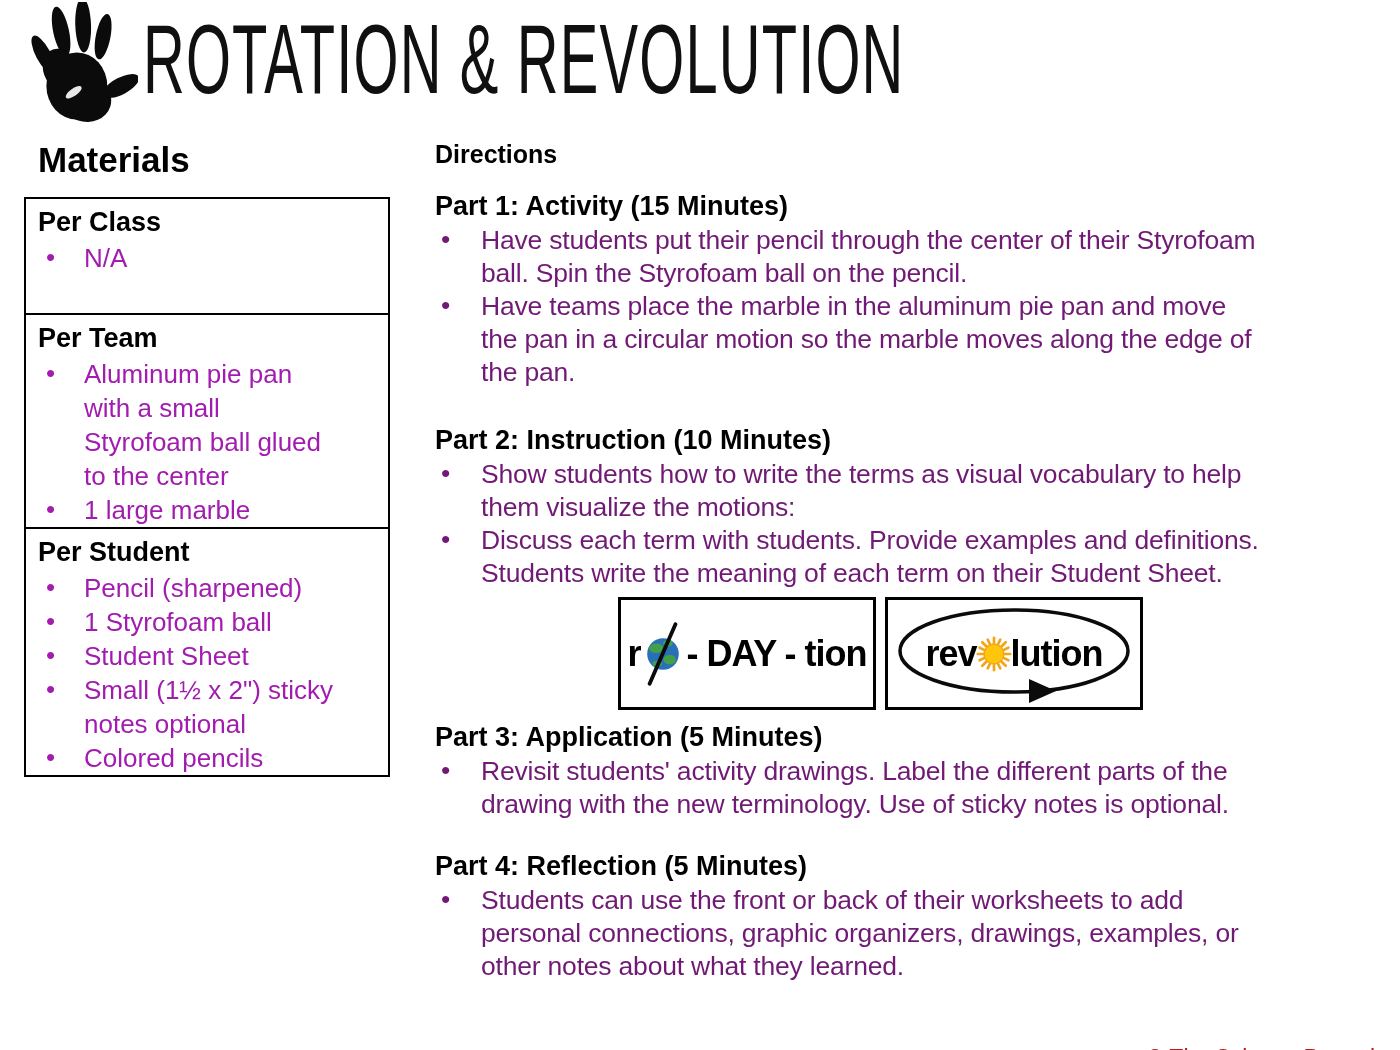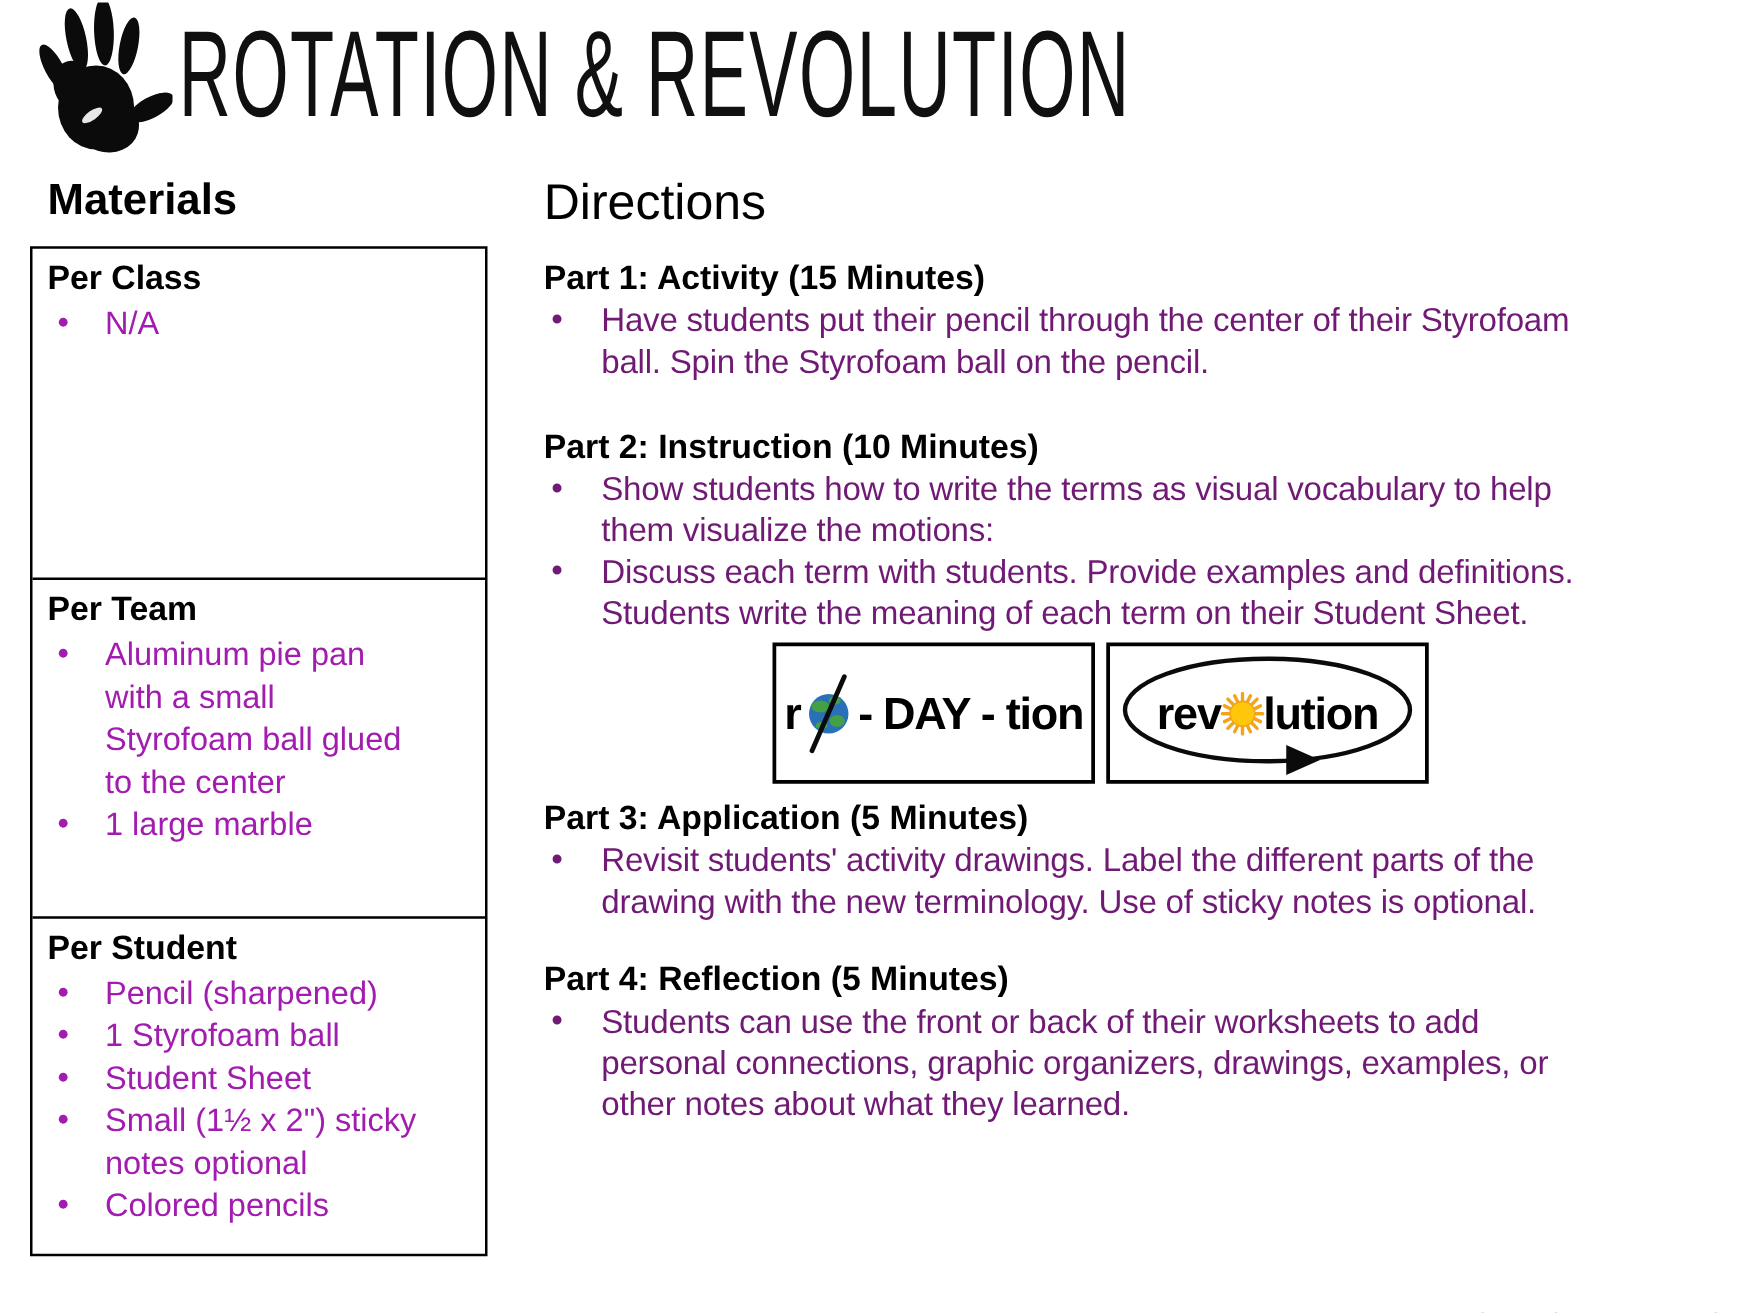--- a/index.html
+++ b/index.html
@@ -11,35 +11,35 @@
   .logo {position:absolute; left:22px; top:2px; width:116px; height:126px;}
   .title {
     position:absolute; left:143px; top:8px; margin:0;
     font-size:98px; line-height:102px; font-weight:400; color:#101010;
     letter-spacing:2px; white-space:nowrap;
     transform:scaleX(0.59); transform-origin:left top;
   }
   
   .m-heading {position:absolute; left:38px; top:140px; margin:0; font-size:35px; font-weight:bold; color:#000;}
   .mbox {
-    position:absolute; left:24px; top:197px; width:366px; height:808px;
+    position:absolute; left:24px; top:197px; width:366px; height:580px;
     border:2.5px solid #000; box-sizing:border-box; display:flex; flex-direction:column; background:#fff;
   }
   .msec {box-sizing:border-box; padding:8px 10px 0 12px;}
   .msec.s1 {height:263px;}
   .msec.s2 {height:271px; border-top:2.5px solid #000;}
   .msec.s3 {flex:1; border-top:2.5px solid #000;}
   .msec h3 {margin:0 0 3px 0; font-size:27px; font-weight:bold; color:#000; letter-spacing:0;}
   .mlist {list-style:none; margin:0; padding:0; font-size:26px; line-height:34px; color:#a21caf;}
   .mlist li {position:relative; padding-left:46px;}
   .mlist li::before {content:"\2022"; position:absolute; left:8px; top:-1px;}
   .pre {white-space:pre-line;}
   
   .directions {position:absolute; left:435px; top:140px; width:952px;}
-  .d-heading {margin:0 0 22px 0; font-size:40px; font-weight:normal; color:#000;}
+  .d-heading {margin:0 0 22px 0; font-size:25px; font-weight:bold; color:#000;}
   .part h3 {margin:0; font-size:27px; font-weight:bold; color:#000;}
   .part.p2 {margin-top:36px;}
   .part.p3 {margin-top:12px;}
   .part.p4 {margin-top:30px;}
   .dlist {list-style:none; margin:2px 0 0 0; padding:0; font-size:26.5px; line-height:33px; color:#701a75; letter-spacing:-0.2px;}
   .dlist li {position:relative; padding-left:46px;}
   .dlist li::before {content:"\2022"; position:absolute; left:6px; top:-1px;}
   
   .vocab-row {display:flex; gap:9px; margin:7px 0 0 183px; height:113px;}
   .vbox {
@@ -106,20 +106,23 @@
   </div>
 
   <div class="directions">
     <h2 class="d-heading">Directions</h2>
 
     <div class="part p1">
       <h3>Part 1: Activity (15 Minutes)</h3>
       <ul class="dlist">
         <li><span class="pre">Have students put their pencil through the center of their Styrofoam
 ball. Spin the Styrofoam ball on the pencil.</span></li>
+        <li><span class="pre">Have teams place the marble in the aluminum pie pan and move
+the pan in a circular motion so the marble moves along the edge of
+the pan.</span></li>
       </ul>
     </div>
 
     <div class="part p2">
       <h3>Part 2: Instruction (10 Minutes)</h3>
       <ul class="dlist">
         <li><span class="pre">Show students how to write the terms as visual vocabulary to help
 them visualize the motions:</span></li>
         <li><span class="pre">Discuss each term with students. Provide examples and definitions.
 Students write the meaning of each term on their Student Sheet.</span></li>

